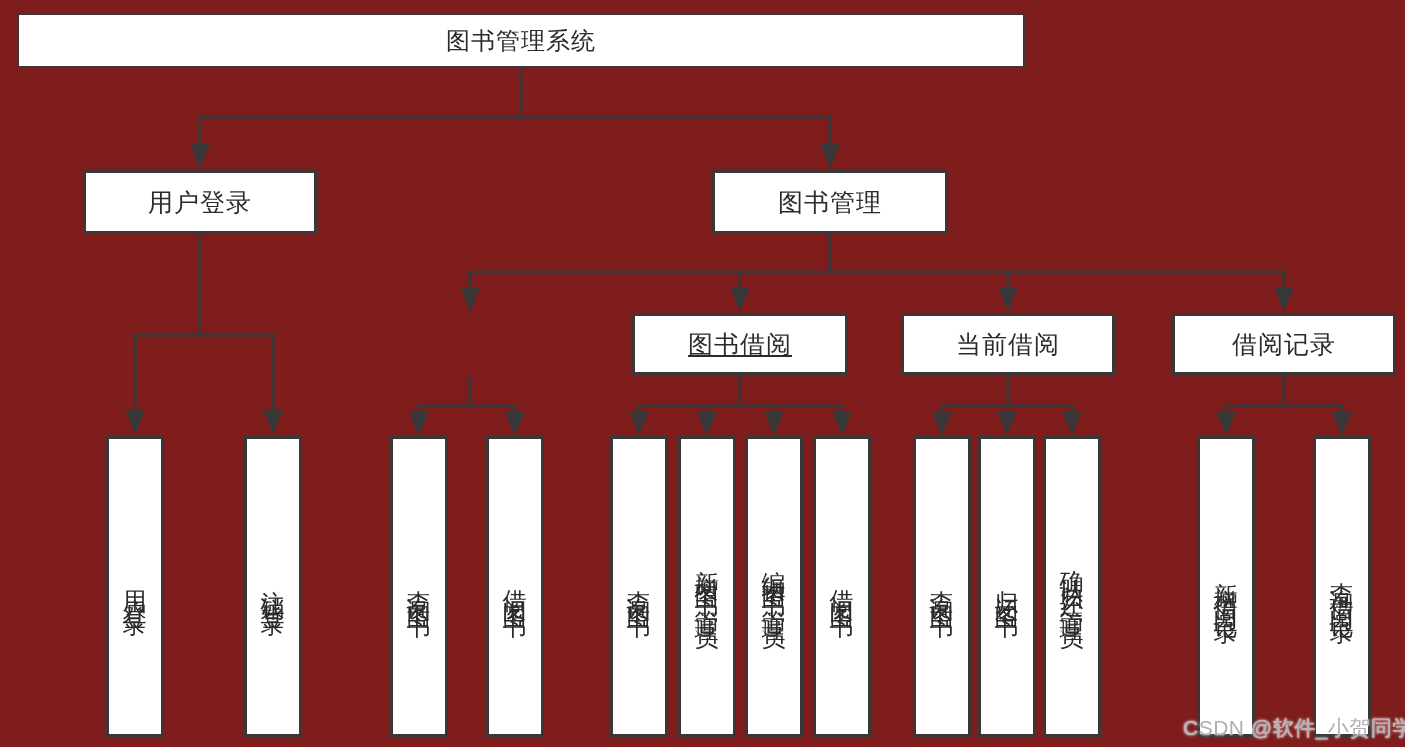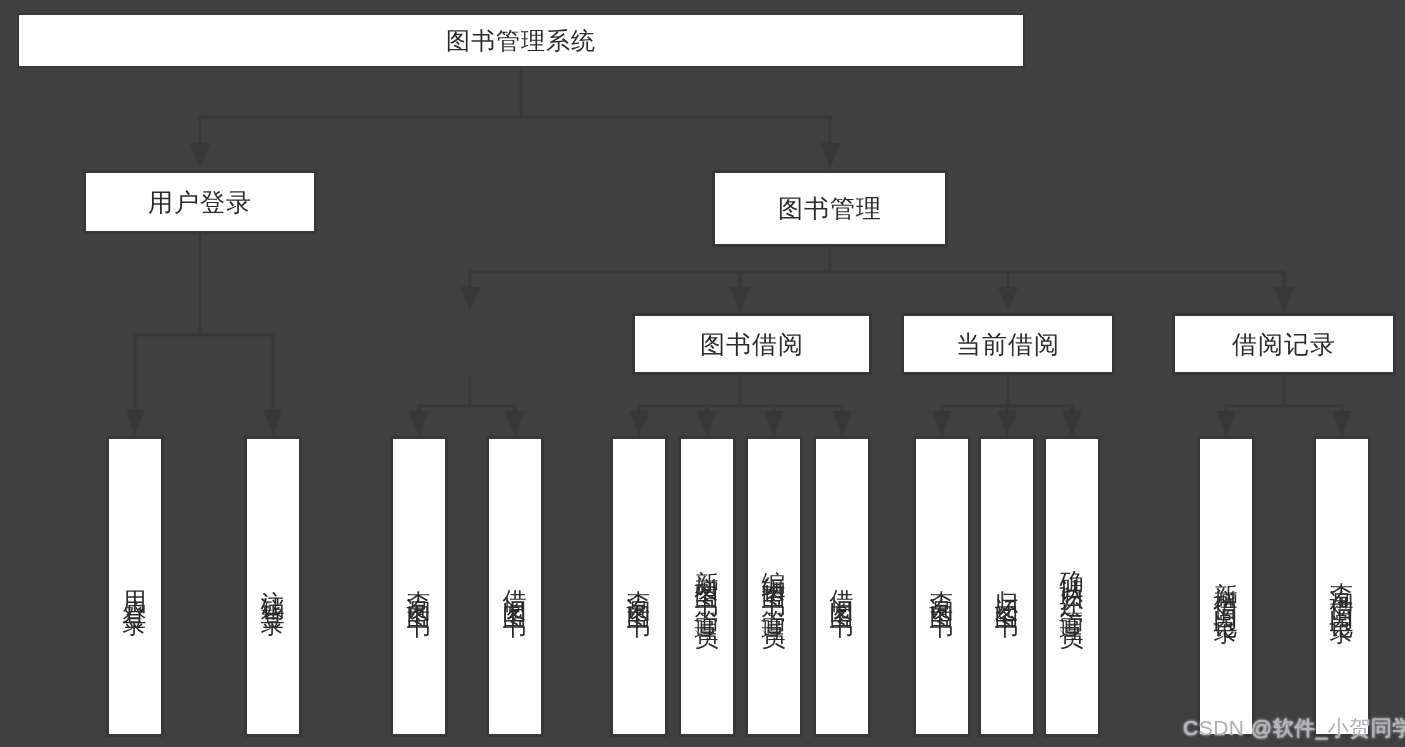--- a/index.html
+++ b/index.html
@@ -1,19 +1,19 @@
 <!DOCTYPE html>
 <html><head>
 <meta charset="utf-8">
 <style>
   html,body{margin:0;padding:0;background:#ffffff;}
   .canvas{
     position:relative;
     width:1405px;height:747px;
-    background:#404040;
+    background:#7f1d1d;
     font-family:"Liberation Sans","DejaVu Sans",sans-serif;
     color:#2b2b2b;
     overflow:hidden;
   }
   .connectors{position:absolute;left:0;top:0;width:1405px;height:747px;}
   .connectors path{stroke:#383838;stroke-width:3;fill:none;}
   .connectors polygon{fill:#383838;stroke:none;}
   .box{
     position:absolute;
     box-sizing:border-box;
@@ -91,25 +91,25 @@
     <polygon points="1332,411 1352,411 1342,436"></polygon>
   </svg>
 
   <div class="box root" style="left:17px;top:13px;width:1008px;height:55px;">
     <span>图书管理系统</span>
   </div>
 
   <div class="box lvl2" style="left:83px;top:170px;width:234px;height:64px;">
     <span>用户登录</span>
   </div>
-  <div class="box lvl2" style="left:712px;top:170px;width:236px;height:77px;">
+  <div class="box lvl2" style="left:712px;top:170px;width:236px;height:64px;">
     <span>图书管理</span>
   </div>
 
-  <div class="box lvl3" style="left:632px;top:313px;width:240px;height:62px;">
+  <div class="box lvl3" style="left:632px;top:313px;width:216px;height:62px;text-decoration:underline;">
     <span>图书借阅</span>
   </div>
   <div class="box lvl3" style="left:901px;top:313px;width:214px;height:62px;">
     <span>当前借阅</span>
   </div>
   <div class="box lvl3" style="left:1172px;top:313px;width:224px;height:62px;">
     <span>借阅记录</span>
   </div>
 
   <div class="box leaf" style="left:106px;">

